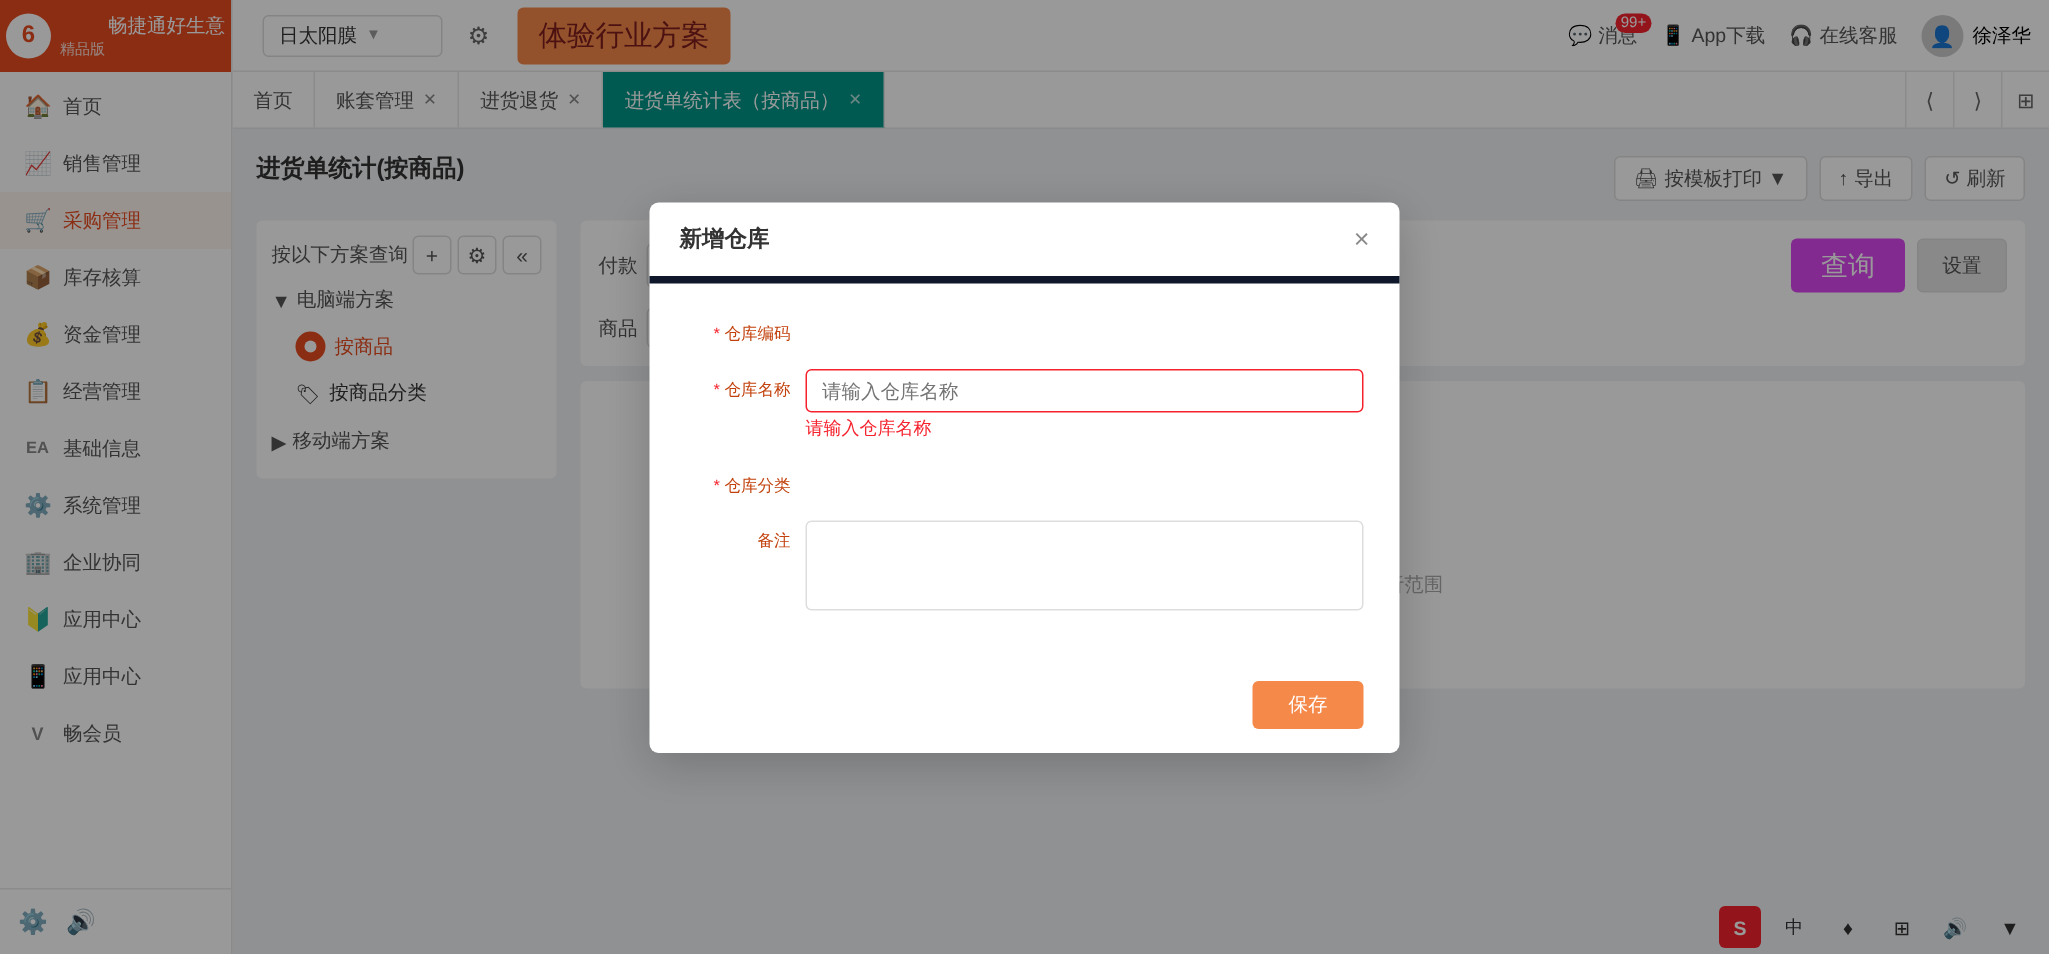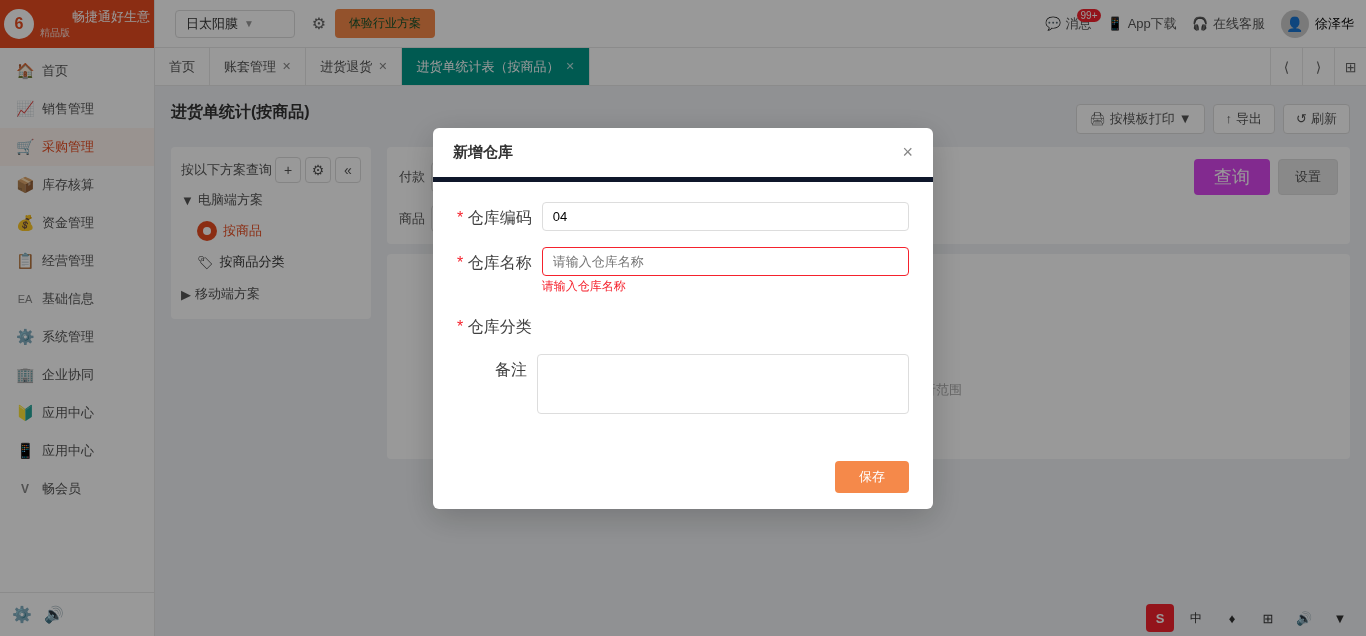--- a/index.html
+++ b/index.html
@@ -33,27 +33,27 @@
 
     .header-gear {
       width: 32px; height: 32px;
       display: flex; align-items: center; justify-content: center;
       color: #666; font-size: 16px; cursor: pointer;
       margin-left: 8px;
     }
 
     .trial-btn {
       background: #f5894a;
-      color: #14532d;
+      color: #7f1d1d;
       border: none;
       padding: 6px 14px;
       border-radius: 4px;
       cursor: pointer;
-      font-size: 12px;
-      margin-left: 0;
+      font-size: 19px;
+      margin-left: 10px;
     }
 
     .header-right {
       margin-left: auto;
       display: flex;
       align-items: center;
       gap: 16px;
     }
     .header-icon-item {
       display: flex; align-items: center; gap: 4px;
@@ -279,22 +279,22 @@
 
     .form-row {
       display: flex;
       align-items: flex-start;
       margin-bottom: 16px;
       gap: 10px;
     }
     .form-label {
       min-width: 70px;
       text-align: right;
-      font-size: 16px;
-      color: #404040;
+      font-size: 11px;
+      color: #c2410c;
       padding-top: 6px;
       flex-shrink: 0;
     }
     .form-label.required::before {
       content: '* ';
       color: #f5222d;
     }
     .form-field {
       flex: 1;
       position: relative;
@@ -437,21 +437,21 @@
     </div>
     <div class="sidebar-item">
       <span class="sidebar-item-icon">💰</span>
       <span>资金管理</span>
     </div>
     <div class="sidebar-item">
       <span class="sidebar-item-icon">📋</span>
       <span>经营管理</span>
     </div>
     <div class="sidebar-item">
-      <span class="sidebar-item-icon" style="font-size:11px;font-weight:normal;color:#888;">EA</span>
+      <span class="sidebar-item-icon" style="font-size:11px;font-weight:bold;color:#888;">EA</span>
       <span>基础信息</span>
     </div>
     <div class="sidebar-item">
       <span class="sidebar-item-icon">⚙️</span>
       <span>系统管理</span>
     </div>
     <div class="sidebar-item">
       <span class="sidebar-item-icon">🏢</span>
       <span>企业协同</span>
     </div>
@@ -622,23 +622,20 @@
 <div class="overlay">
   <div class="modal">
     <div class="modal-header">
       <span class="modal-title">新增仓库</span>
       <span class="modal-close">×</span>
     </div>
     <div class="modal-body">
 
       <div class="form-row">
         <span class="form-label required">仓库编码</span>
-        <div class="form-field">
-          <input class="form-input" type="text" value="04" style="">
-        </div>
       </div>
 
       <div class="form-row">
         <span class="form-label required">仓库名称</span>
         <div class="form-field">
           <input class="form-input error" type="text" placeholder="请输入仓库名称" style="">
           <div class="error-msg">请输入仓库名称</div>
         </div>
       </div>
 

